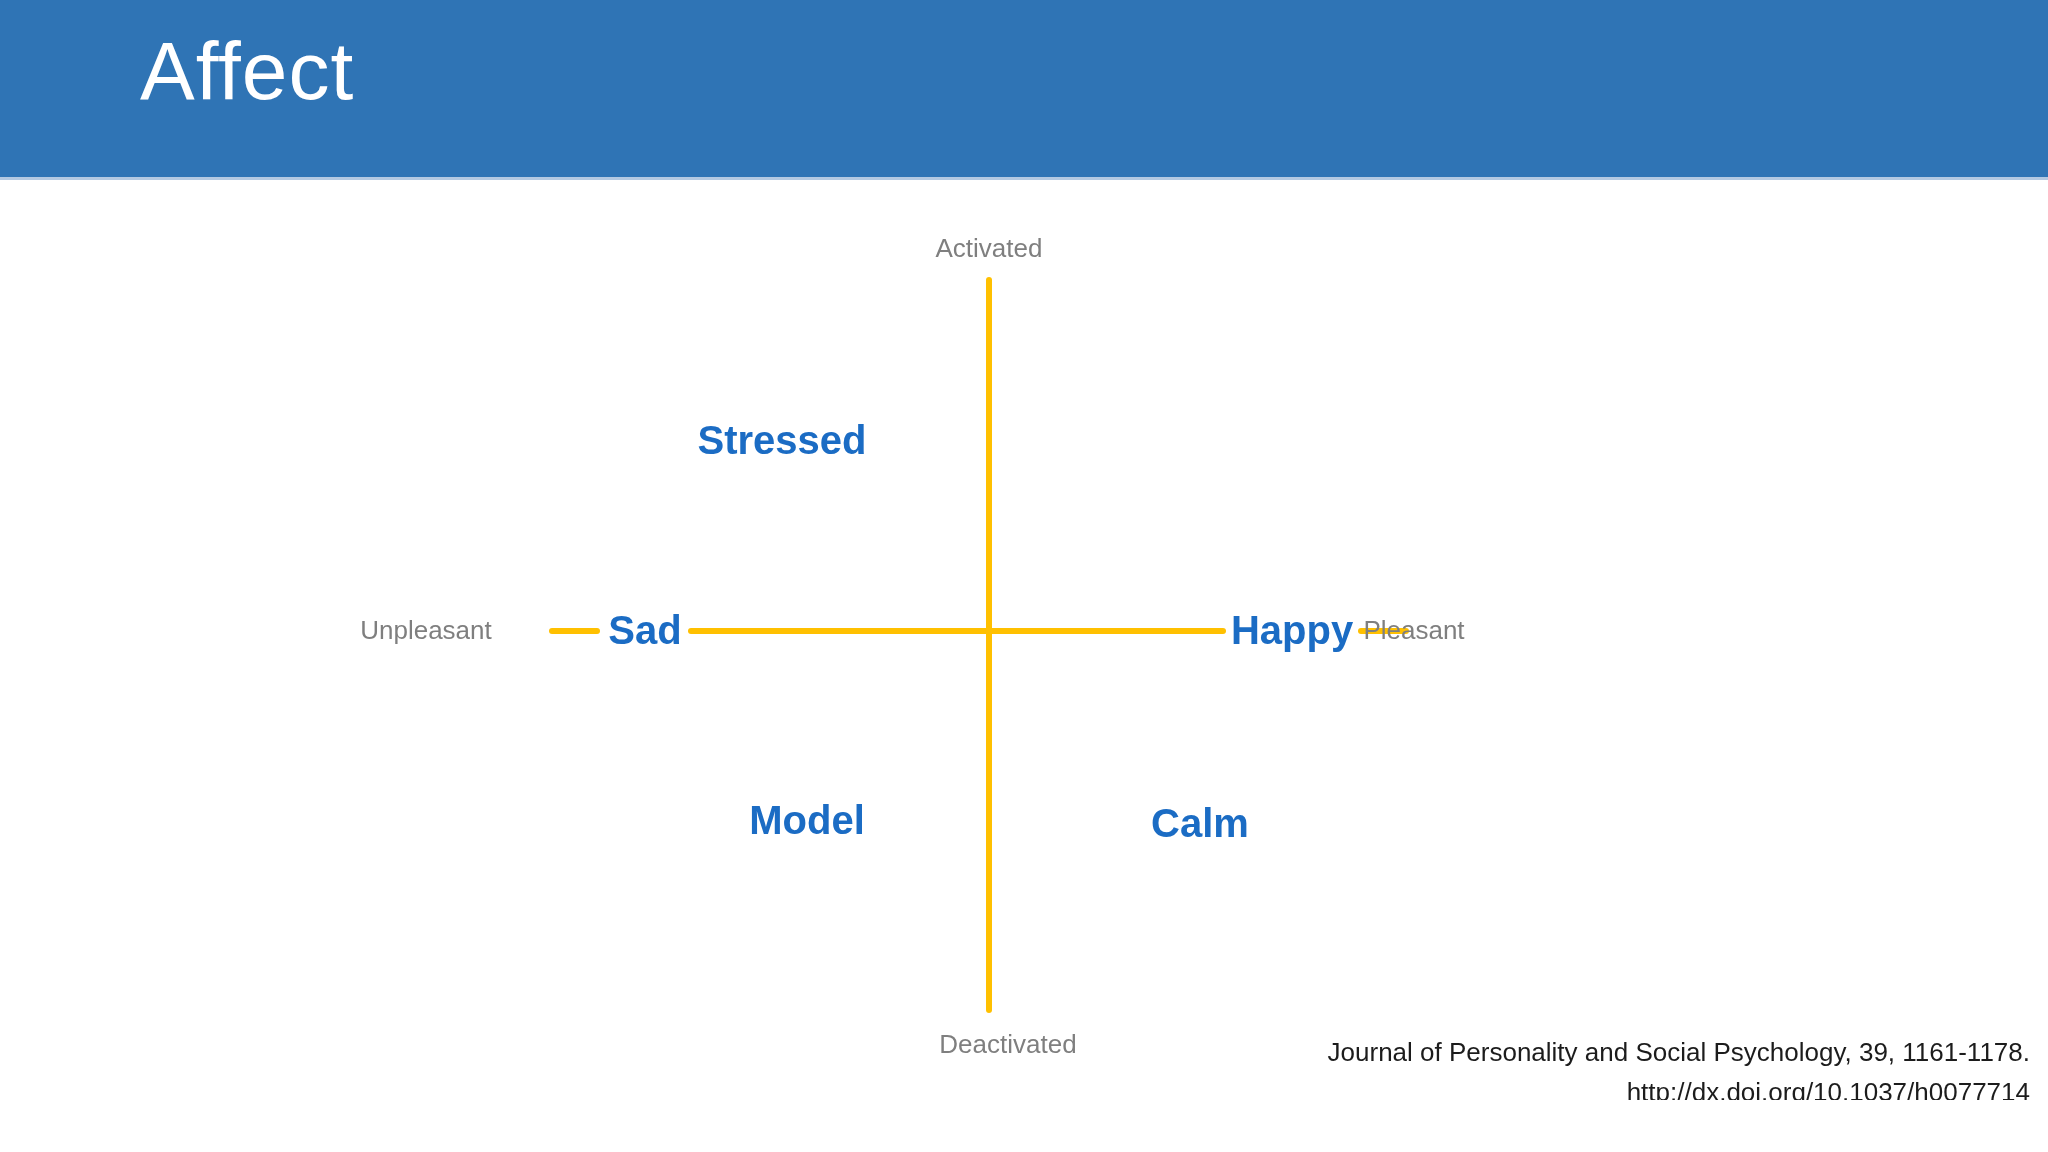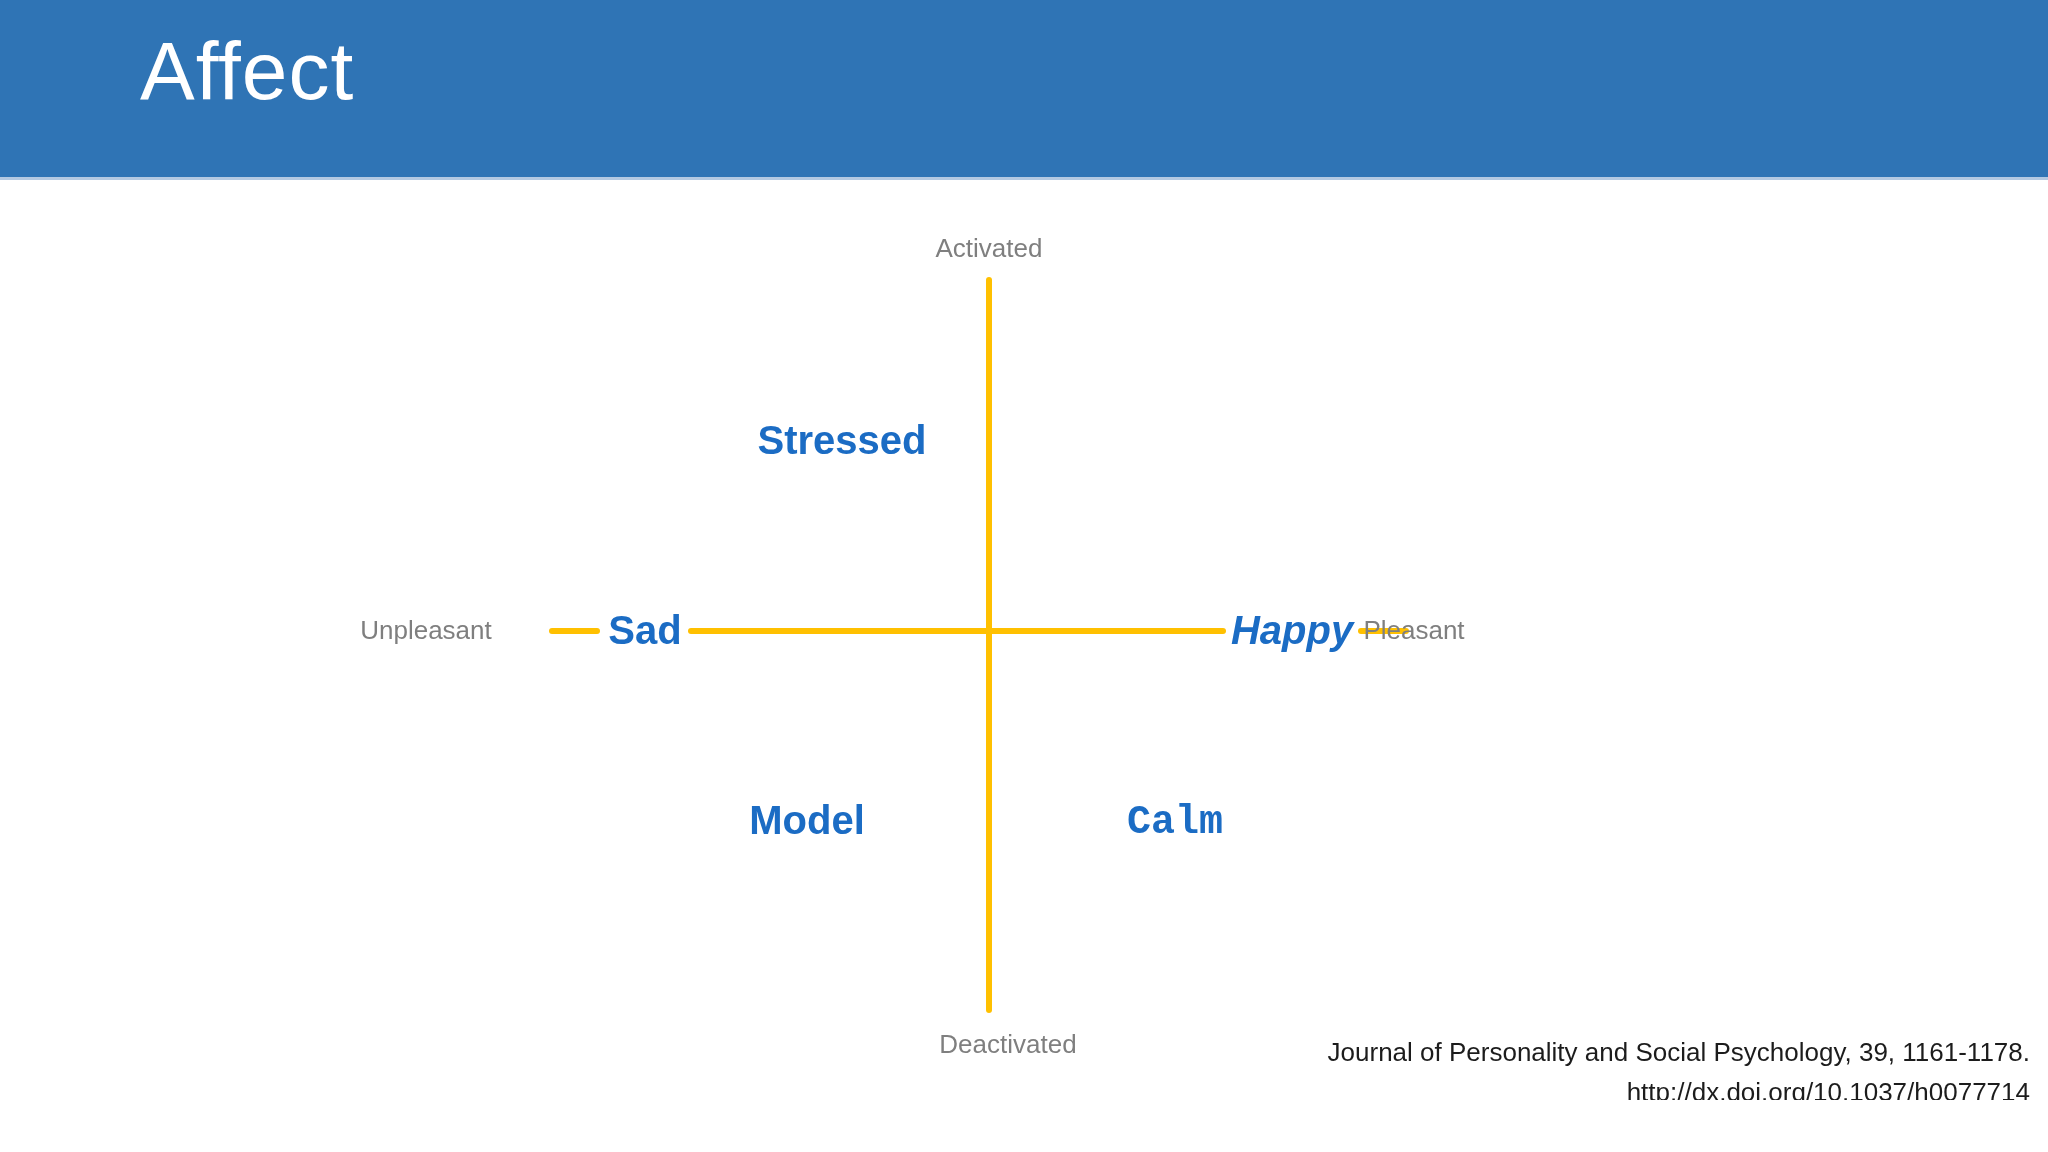--- a/index.html
+++ b/index.html
@@ -66,25 +66,25 @@
   .emotion {
     font-size: 40px;
     font-weight: 700;
     color: var(--emotion-label, #1B6CC4);
   }
   .lbl-activated   { left: 989px;  top: 248px;  }
   .lbl-deactivated { left: 1008px; top: 1044px; }
   .lbl-unpleasant  { left: 426px;  top: 630px;  }
   .lbl-pleasant    { left: 1414px; top: 630px;  }
   .lbl-sad         { left: 645px;  top: 630px;  }
-  .lbl-happy       { left: 1292px; top: 630px; font-style: italic;  }
-  .lbl-stressed    { left: 842px;  top: 440px;  }
+  .lbl-happy       { left: 1292px; top: 630px;  }
+  .lbl-stressed    { left: 782px;  top: 440px;  }
   .lbl-energy      { left: 1192px; top: 437px;  }
   .lbl-bored       { left: 807px;  top: 820px;  }
-  .lbl-calm        { left: 1175px; top: 823px; font-family: Liberation Mono, monospace;  }
+  .lbl-calm        { left: 1200px; top: 823px;  }
   
   .citation {
     position: absolute;
     right: 18px;
     top: 1032px;
     text-align: right;
     font-size: 26px;
     line-height: 40px;
     color: var(--citation-text, #1C1C1C);
     white-space: nowrap;

